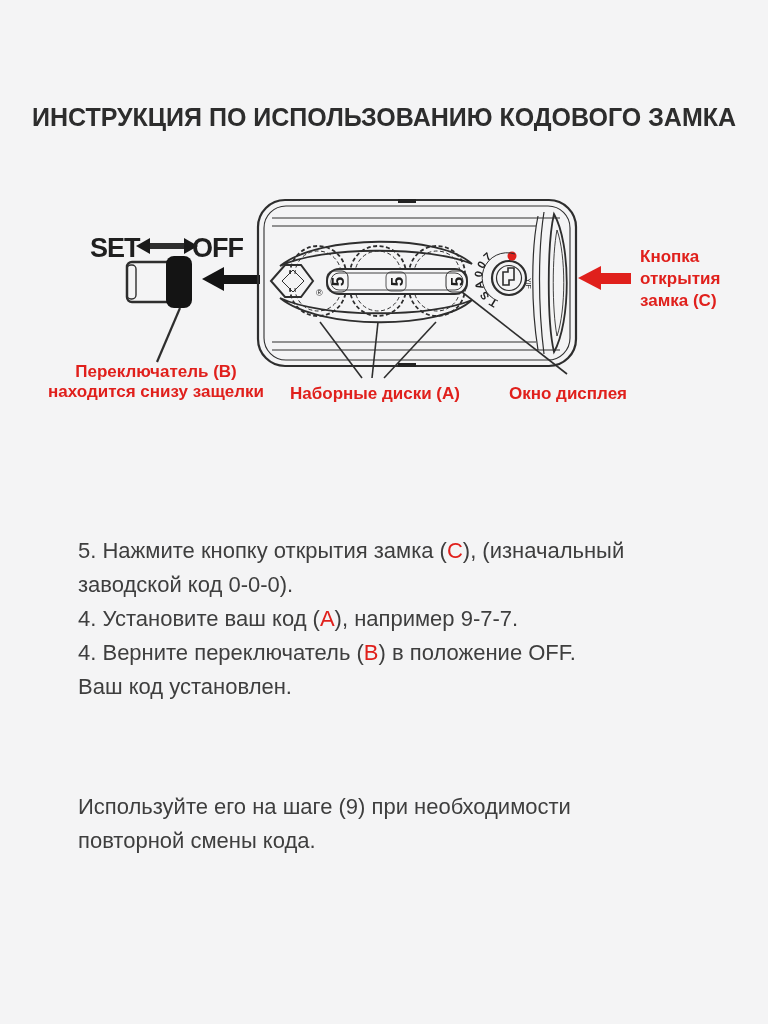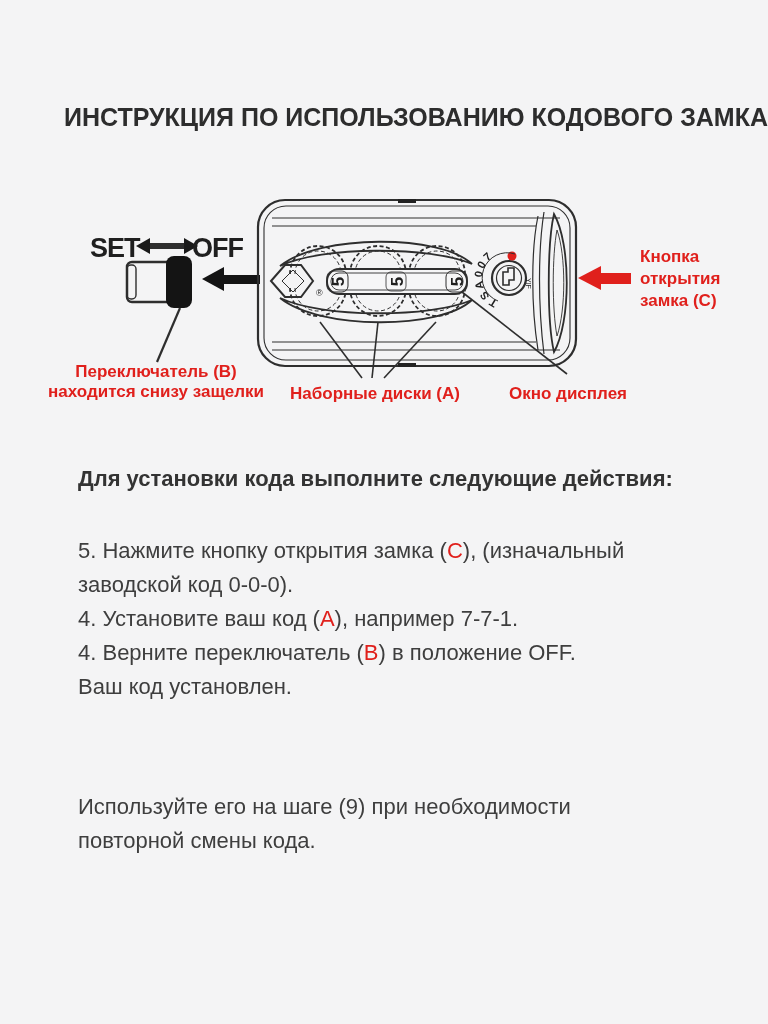--- a/index.html
+++ b/index.html
@@ -2,21 +2,21 @@
 <html><head>
 <meta charset="utf-8">
 <style>
   html,body{margin:0;padding:0;background:#e9e9ea;}
   .page{
     position:relative;width:768px;height:1024px;margin:0 auto;
     background:#f4f4f5;overflow:hidden;
     font-family:"Liberation Sans", sans-serif;color:#3e3e3e;
   }
   .title{
-    position:absolute;top:103px;left:0;right:0;text-align:right;
+    position:absolute;top:103px;left:0;right:0;text-align:center;
     font-size:25px;font-weight:bold;color:#2d2d2d;white-space:nowrap;
   }
   .diagram{position:absolute;top:170px;left:0;}
   .heading{
     position:absolute;top:466px;left:78px;width:660px;
     font-size:22px;font-weight:bold;color:#333;
   }
   .steps{position:absolute;top:534px;left:78px;width:660px;}
   .notes{position:absolute;top:790px;left:78px;width:660px;}
   .steps p,.notes p{
@@ -144,26 +144,25 @@
       <polygon points="578,108 601,96 601,120" fill="#e0201c" stroke="none"></polygon>
       <rect x="600" y="103" width="31" height="11" fill="#e0201c" stroke="none"></rect>
     </g>
     <g>
       <text class="callout" x="640" y="92">Кнопка</text>
       <text class="callout" x="640" y="114">открытия</text>
       <text class="callout" x="640" y="136">замка (C)</text>
     </g>
   </svg>
 
-  <div class="heading">Для установки кода выполните следующие действия:</div>
 
   <div class="steps">
     <p><span>5. Нажмите кнопку открытия замка (</span><span class="red">C</span><span>), (изначальный
 заводской код 0-0-0).</span></p>
-    <p><span>4. Установите ваш код (</span><span class="red">A</span><span>), например 7-7-1.</span></p>
+    <p><span>4. Установите ваш код (</span><span class="red">A</span><span>), например 9-7-7.</span></p>
     <p><span>4. Верните переключатель (</span><span class="red">B</span><span>) в положение OFF.
 Ваш код установлен.</span></p>
   </div>
 
   <div class="notes">
     <p>Используйте его на шаге (9) при необходимости
 повторной смены кода.</p>
   </div>
 
 </div>

